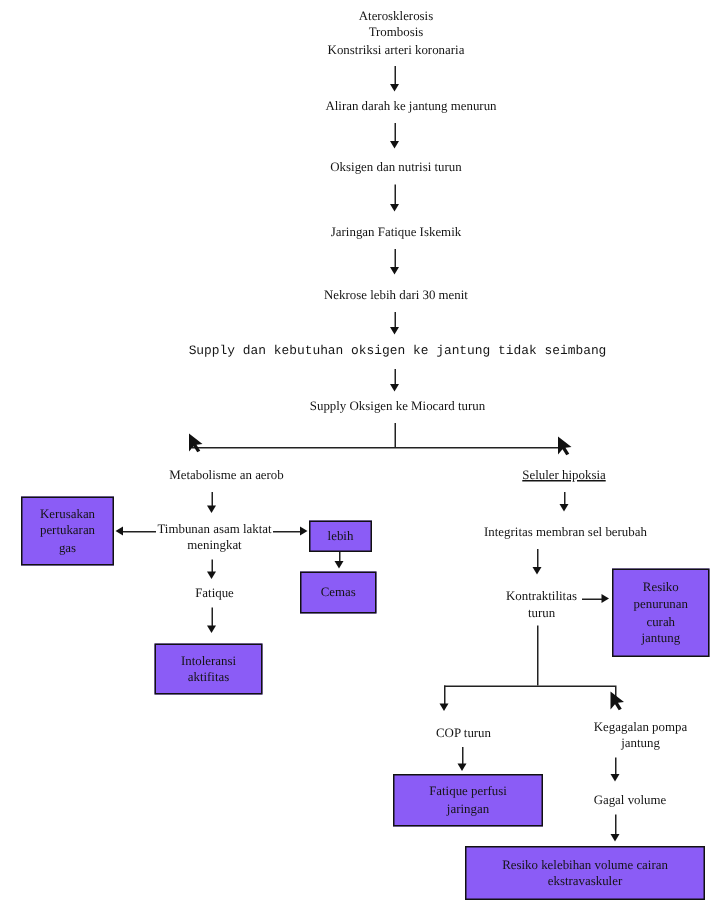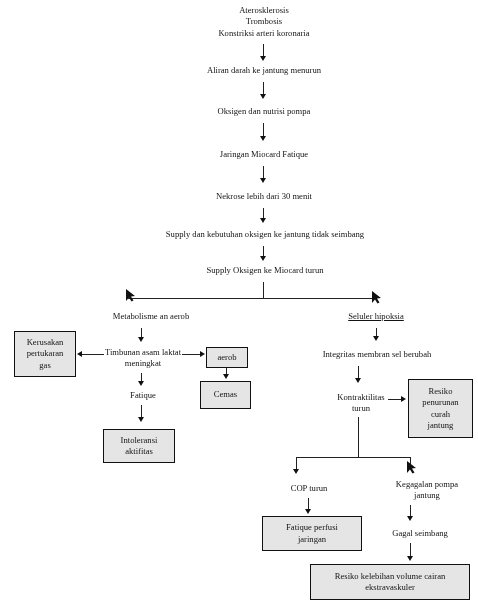--- a/index.html
+++ b/index.html
@@ -25,21 +25,21 @@
     line-height: 1.32;
     color: #141414;
     white-space: pre-line;
     display: flex;
     align-items: center;
     justify-content: center;
   }
   .boxed {
     border: 1px solid #111111;
     box-sizing: border-box;
-    background: #e5e5e5;
+    background: #8b5cf6;
   }
   .vline {
     position: absolute;
     width: 1px;
     background: #222222;
   }
   .hline {
     position: absolute;
     height: 1px;
     background: #222222;
@@ -79,44 +79,44 @@
 </style>
 </head>
 <body>
 
 <div id="canvas">
 
   <div class="node" style="left:184px; top:4px; width:160px; height:36px;">Aterosklerosis
 Trombosis
 Konstriksi arteri koronaria</div>
 
-  <div class="node" style="left:168px; top:64px; width:192px; height:14px;">Aliran darah ke jantung menurun</div>
-
-  <div class="node" style="left:178px; top:105px; width:172px; height:14px;">Oksigen dan nutrisi pompa</div>
-
-  <div class="node" style="left:180px; top:148px; width:168px; height:14px;">Jaringan Miocard Fatique</div>
+  <div class="node" style="left:178px; top:64px; width:192px; height:14px;">Aliran darah ke jantung menurun</div>
+
+  <div class="node" style="left:178px; top:105px; width:172px; height:14px;">Oksigen dan nutrisi turun</div>
+
+  <div class="node" style="left:180px; top:148px; width:168px; height:14px;">Jaringan Fatique Iskemik</div>
 
   <div class="node" style="left:180px; top:190px; width:168px; height:14px;">Nekrose lebih dari 30 menit</div>
 
-  <div class="node" style="left:104px; top:228px; width:322px; height:14px;">Supply dan kebutuhan oksigen ke jantung tidak seimbang</div>
+  <div class="node" style="left:104px; top:228px; width:322px; height:14px;font-family:Liberation Mono, monospace;">Supply dan kebutuhan oksigen ke jantung tidak seimbang</div>
 
   <div class="node" style="left:165px; top:264px; width:200px; height:14px;">Supply Oksigen ke Miocard turun</div>
 
   <div class="node" style="left:84px; top:310px; width:134px; height:14px;">Metabolisme an aerob</div>
 
   <div class="node" style="left:318px; top:310px; width:116px; height:14px;text-decoration:underline;">Seluler hipoksia</div>
 
   <div class="node" style="left:88px; top:345px; width:110px; height:26px;text-align:center;">Timbunan asam laktat
 meningkat</div>
 
   <div class="node boxed" style="left:14px; top:331px; width:62px; height:46px;">Kerusakan
 pertukaran
 gas</div>
 
-  <div class="node boxed" style="left:206px; top:347px; width:42px; height:21px;">aerob</div>
+  <div class="node boxed" style="left:206px; top:347px; width:42px; height:21px;">lebih</div>
 
   <div class="node boxed" style="left:200px; top:381px; width:51px; height:28px;">Cemas</div>
 
   <div class="node" style="left:113px; top:389px; width:60px; height:14px;text-align:center;">Fatique</div>
 
   <div class="node" style="left:304px; top:348px; width:146px; height:14px;">Integritas membran sel berubah</div>
 
   <div class="node boxed" style="left:103px; top:429px; width:72px; height:34px;">Intoleransi
 aktifitas</div>
 
@@ -129,21 +129,21 @@
 jantung</div>
 
   <div class="node" style="left:278px; top:482px; width:62px; height:14px;">COP turun</div>
 
   <div class="node" style="left:372px; top:477px; width:110px; height:26px;">Kegagalan pompa
 jantung</div>
 
   <div class="node boxed" style="left:262px; top:516px; width:100px; height:35px;">Fatique perfusi
 jaringan</div>
 
-  <div class="node" style="left:375px; top:527px; width:90px; height:14px;">Gagal seimbang</div>
+  <div class="node" style="left:375px; top:527px; width:90px; height:14px;">Gagal volume</div>
 
   <div class="node boxed" style="left:310px; top:564px; width:160px; height:36px;">Resiko kelebihan volume cairan
 ekstravaskuler</div>
 
   <div class="vline" style="left:263px; top:44px; height:14px;"></div>
   <div class="arrow-down" style="left:260px; top:56px;"></div>
 
   <div class="vline" style="left:263px; top:82px; height:14px;"></div>
   <div class="arrow-down" style="left:260px; top:94px;"></div>
 

